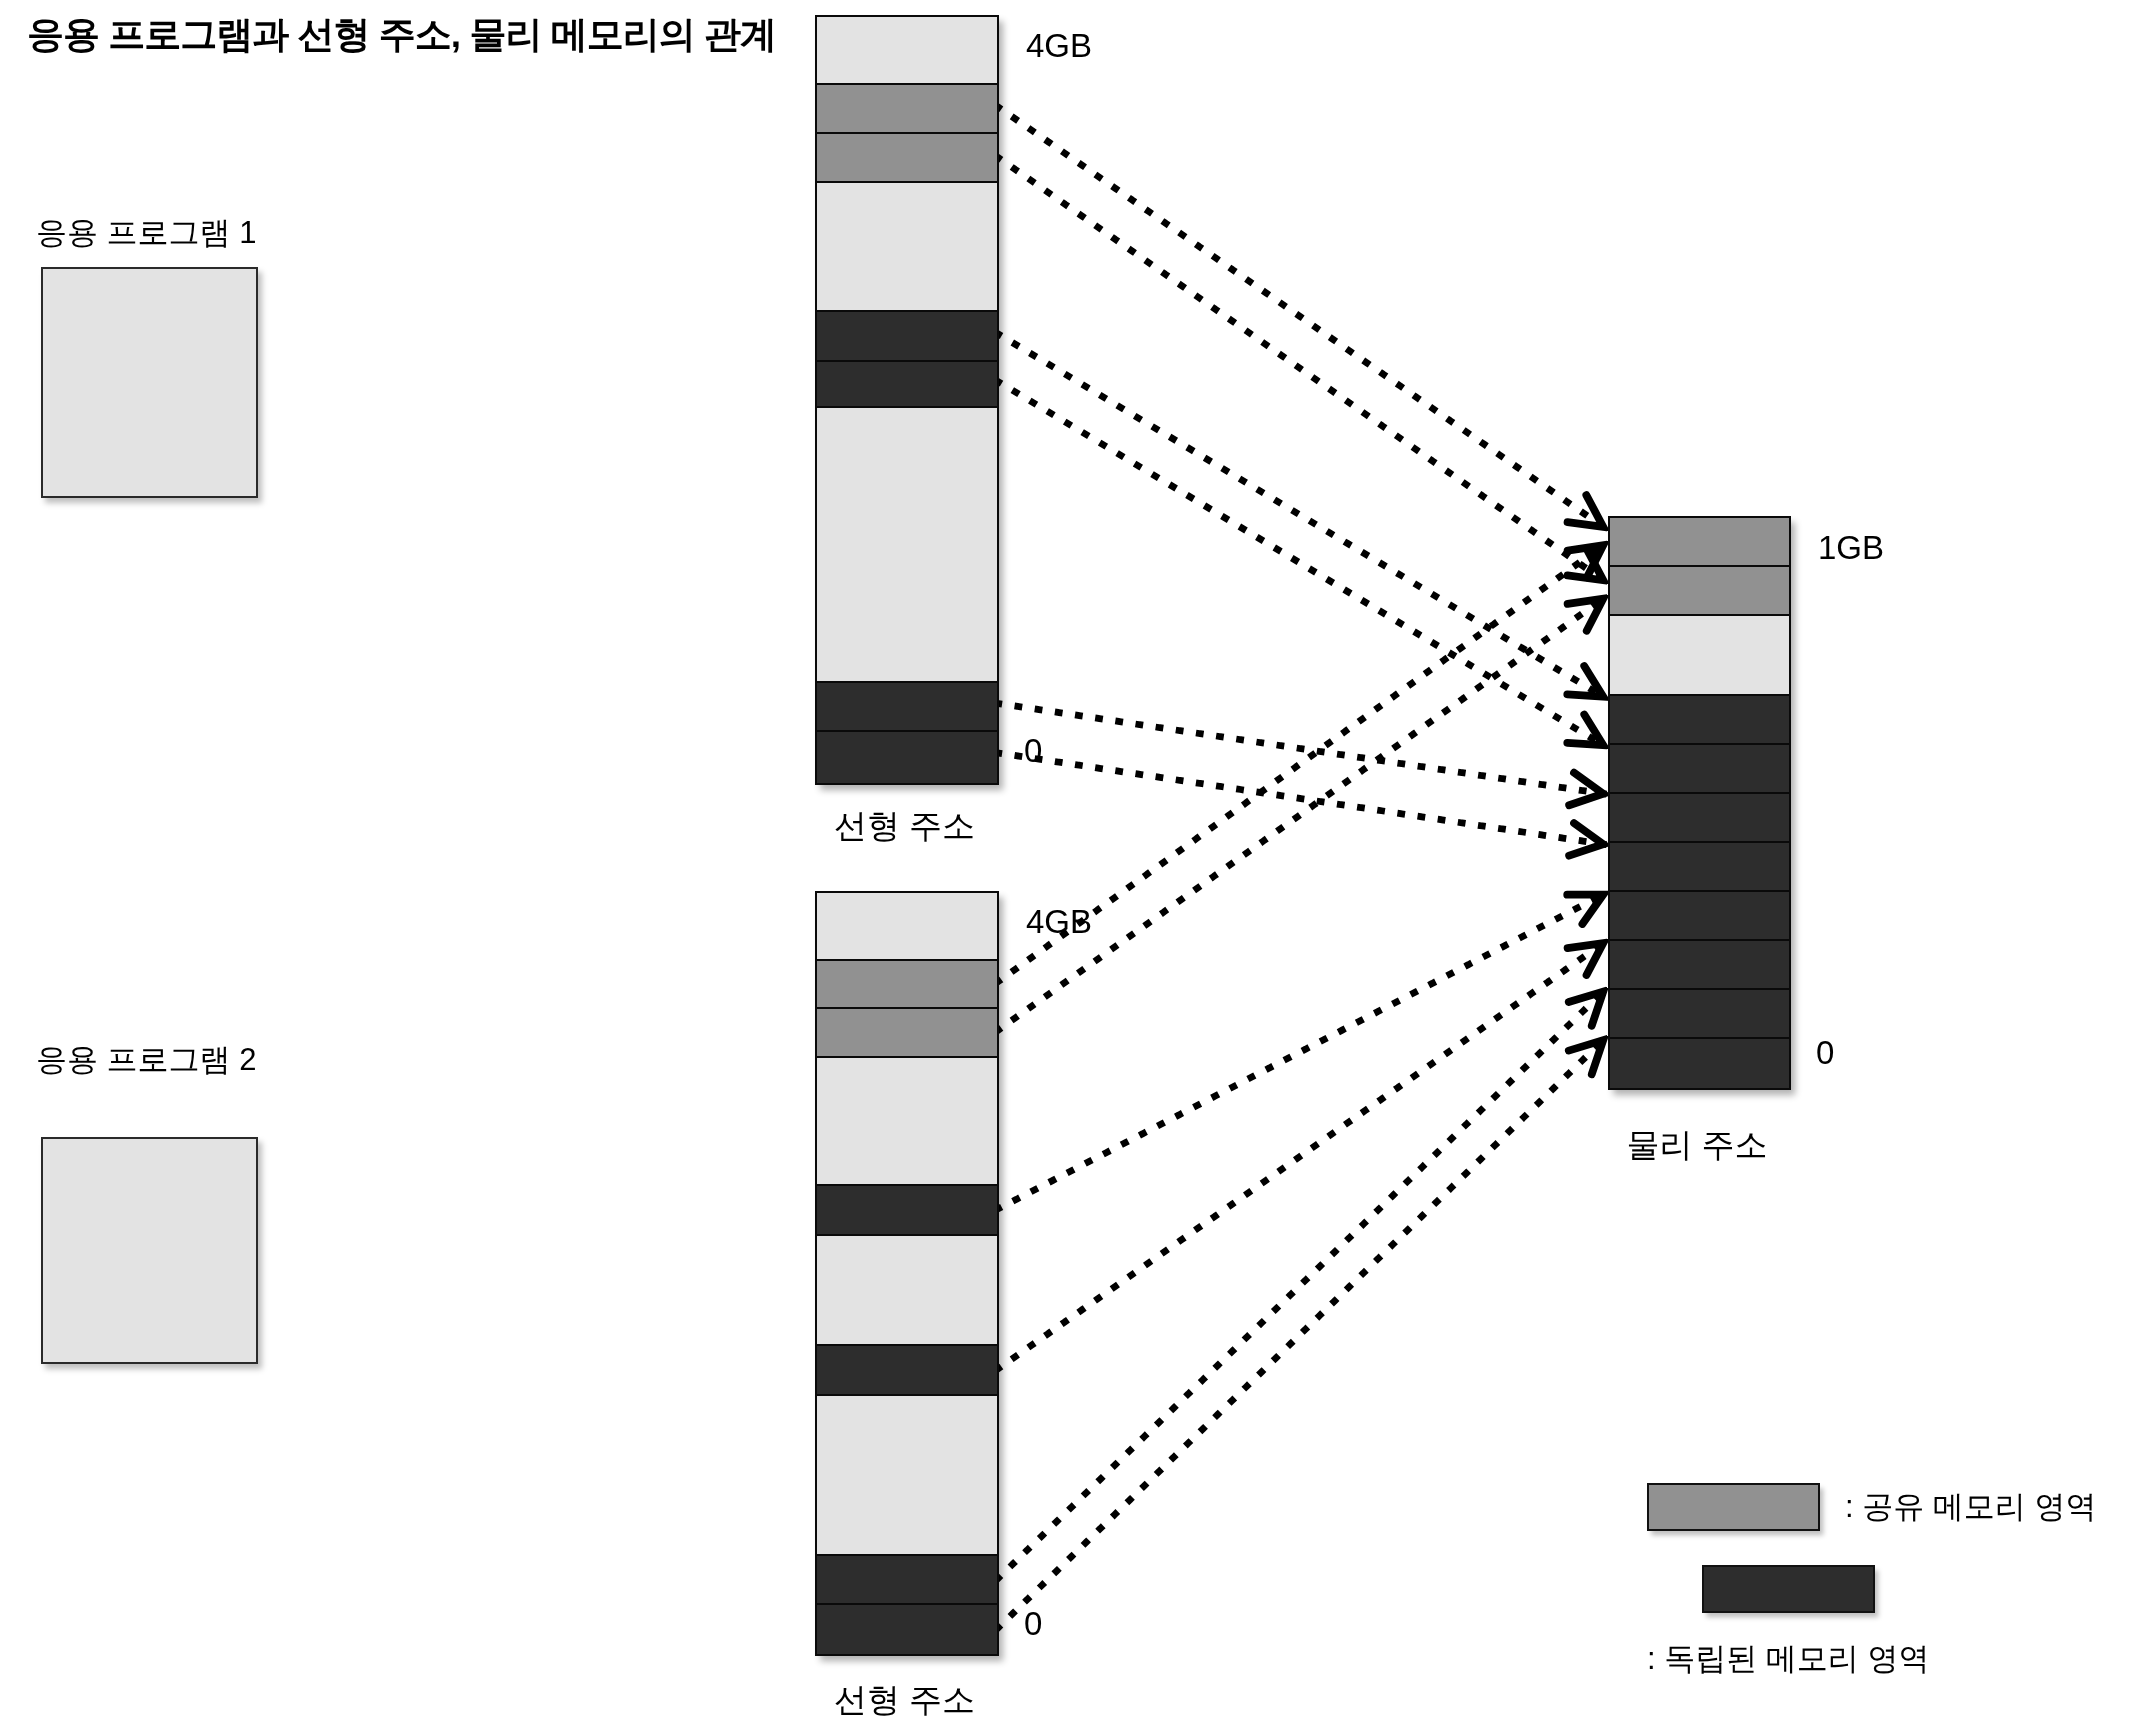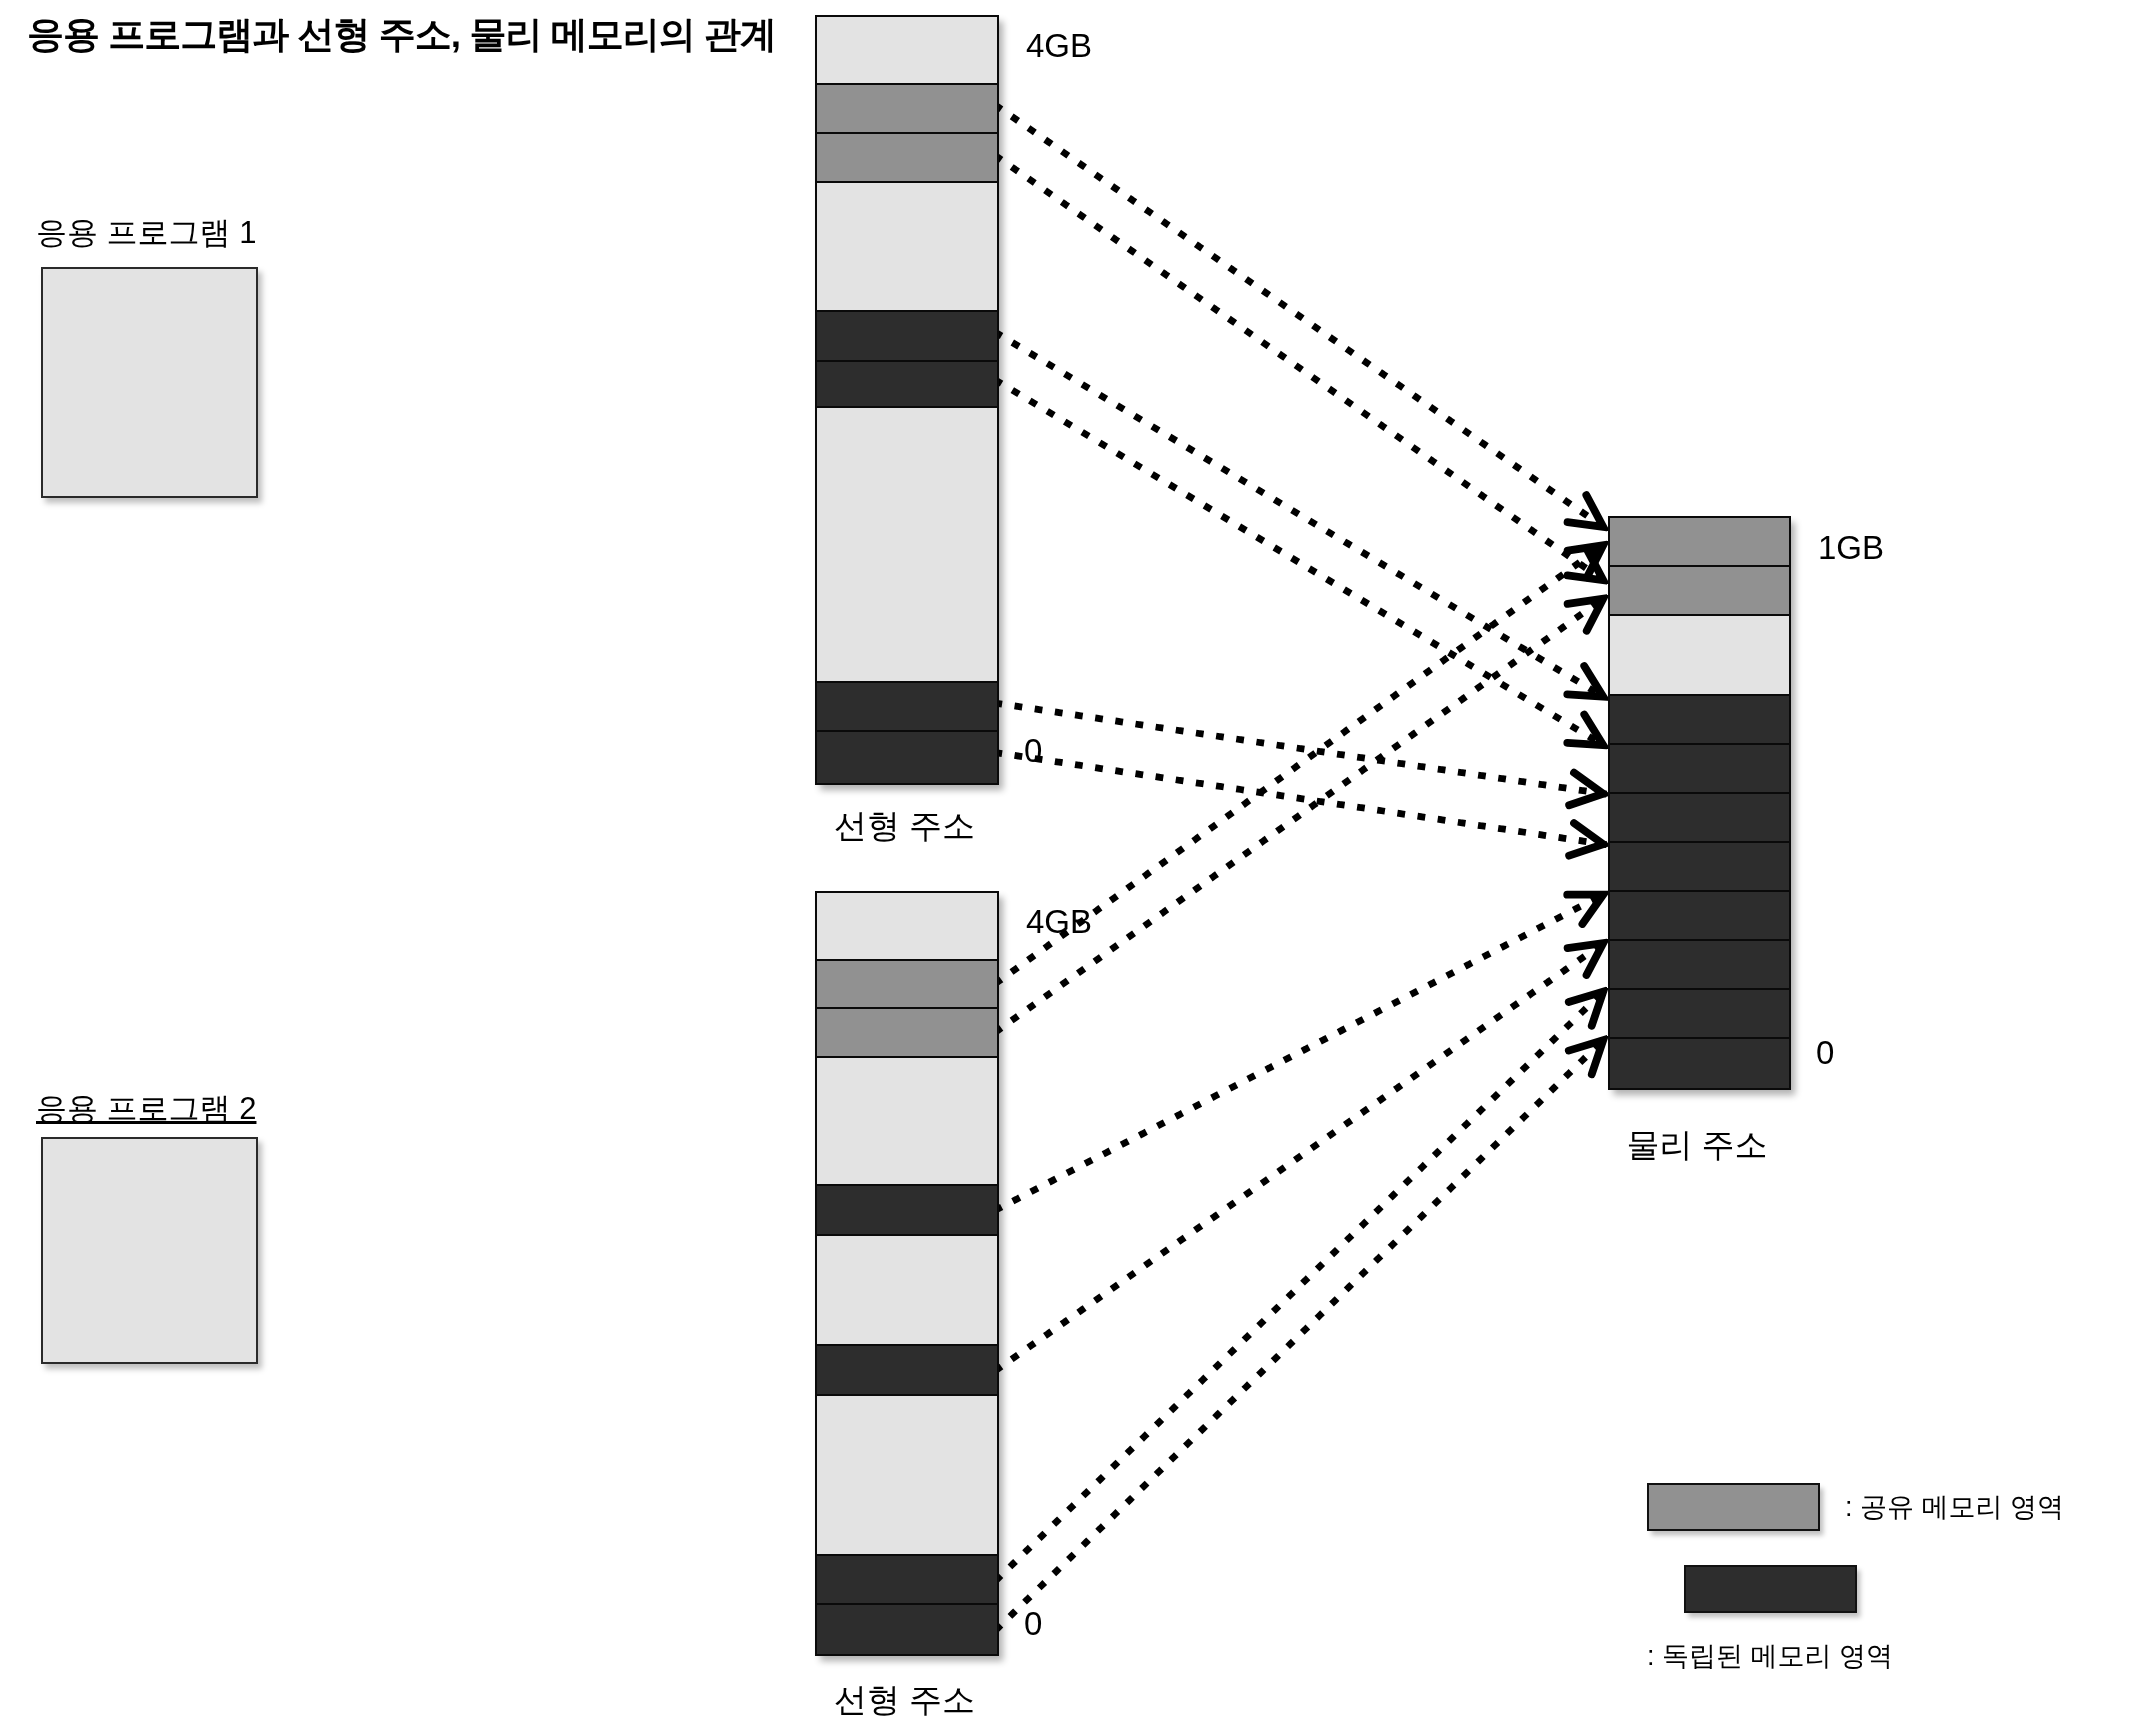--- a/index.html
+++ b/index.html
@@ -11,33 +11,33 @@
            box-shadow:3.9px 4.9px 5.8px rgba(0,0,0,0.25);}
   .memcol{position:absolute;border:2.9px solid #0a0a0a;box-shadow:4.9px 5.8px 6.8px rgba(0,0,0,0.3);}
   .seg{width:100%;border-bottom:2.9px solid #0a0a0a;box-sizing:border-box;}
   .seg:last-child{border-bottom:none;}
   .dlabel{position:absolute;font-size:33px;white-space:nowrap;}
   .dlabel.centered{text-align:center;}
   #connector-layer{position:absolute;left:0;top:0;pointer-events:none;}
   .legend-row{position:absolute;left:1647px;display:flex;align-items:center;gap:25px;}
   .legend-swatch{width:173px;height:48px;border:2.9px solid #111;box-sizing:border-box;
                  box-shadow:3.9px 4.9px 4.9px rgba(0,0,0,0.25);}
-  .legend-label{font-size:27px;white-space:nowrap;}
+  .legend-label{font-size:31px;white-space:nowrap;}
 </style>
 </head>
 <body>
 
 <div id="canvas">
 
   <div class="title">응용 프로그램과 선형 주소, 물리 메모리의 관계</div>
 
   <div class="app-label" style="left:36px;top:212px;">응용 프로그램 1</div>
   <div class="app-box" style="left: 41px; top: 267px; width: 213px; height: 227px; background: rgb(227, 227, 227);"></div>
 
-  <div class="app-label" style="left:36px;top:1088px;text-decoration:underline;">응용 프로그램 2</div>
+  <div class="app-label" style="left:36px;top:1039px;">응용 프로그램 2</div>
   <div class="app-box" style="left: 41px; top: 1137px; width: 213px; height: 223px; background: rgb(227, 227, 227);"></div>
 
   <svg id="connector-layer" width="2143" height="1731" viewBox="0 0 2208 1784">
     <defs>
       <marker id="arrow" viewBox="0 0 46 46" markerWidth="46" markerHeight="46" refX="40" refY="23" orient="auto" markerUnits="userSpaceOnUse">
         <path d="M7,6 L40,23 L7,40" fill="none" stroke="#000" stroke-width="8" stroke-linecap="round" stroke-linejoin="miter"></path>
       </marker>
     </defs>
     <g id="connector-lines">
         <line x1="1028" y1="110" x2="1652" y2="543" stroke="#000000" stroke-width="7" stroke-dasharray="1 20" stroke-linecap="square" marker-end="url(#arrow)"></line>

